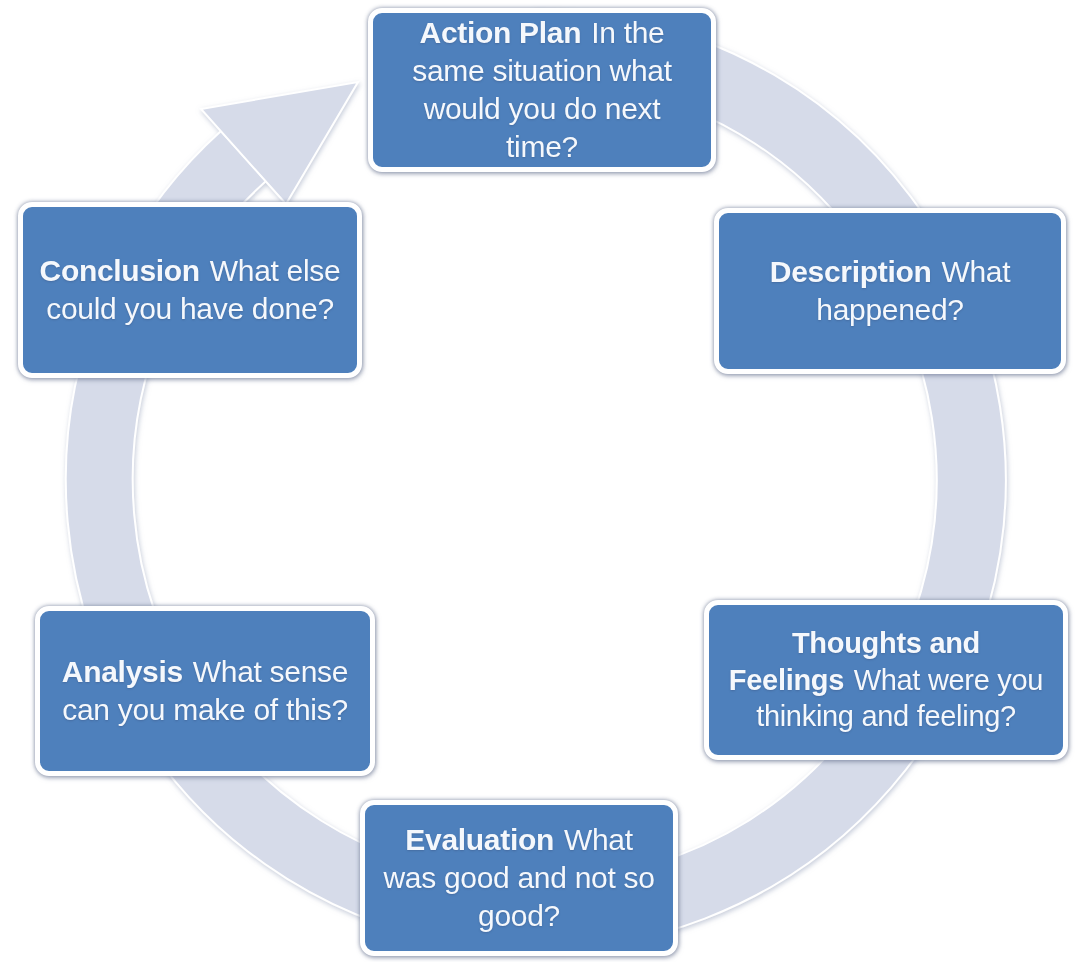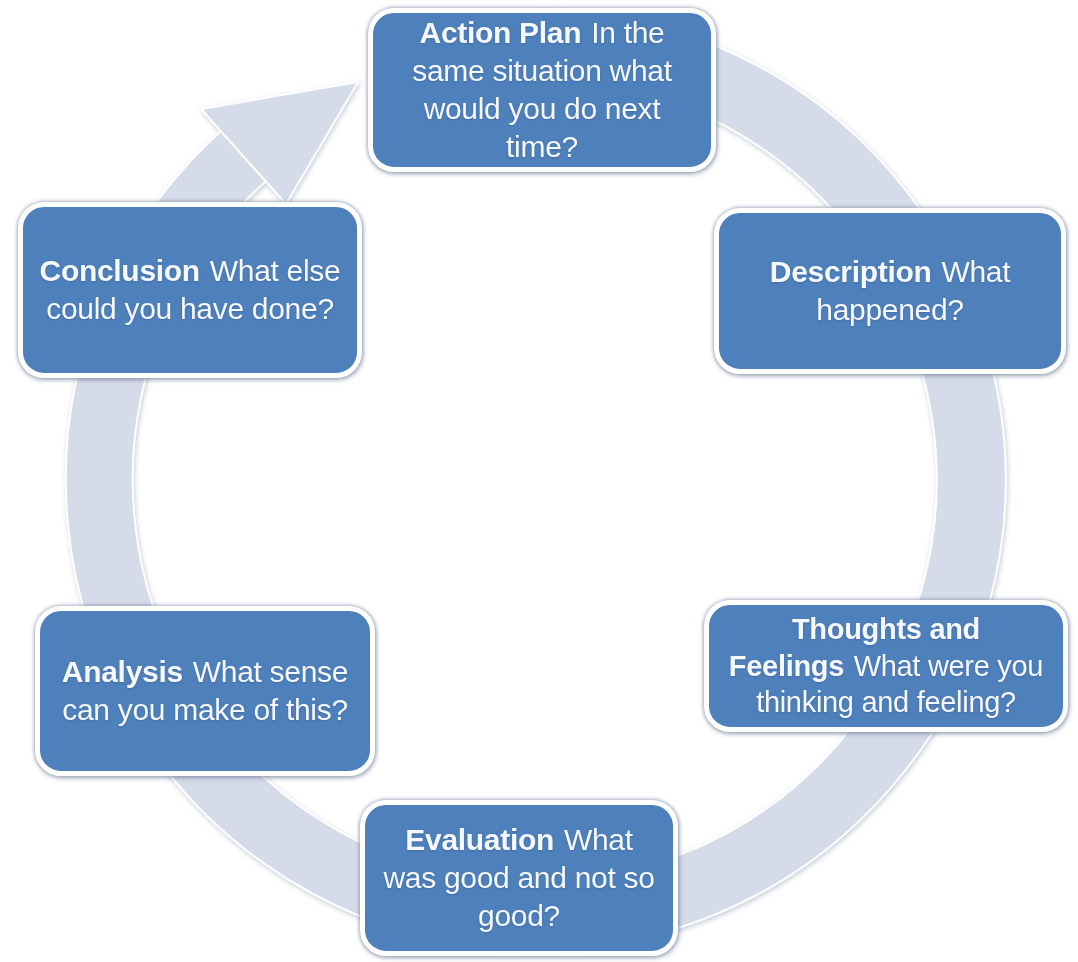--- a/index.html
+++ b/index.html
@@ -9,37 +9,37 @@
     background:var(--bg,#ffffff);
     overflow:hidden;
     font-family:"Liberation Sans","DejaVu Sans",sans-serif;
   }
   #ring-svg{position:absolute;left:0;top:0;z-index:1;}
   .cycle-step{
     position:absolute;z-index:2;
     box-sizing:border-box;
     background:var(--box-fill,#4e80bc);
     border:5px solid var(--box-border,#ffffff);
-    border-radius:26px;
+    border-radius:14px;
     box-shadow:0 0 4px rgba(125,135,160,0.85), 1px 2px 5px rgba(125,135,160,0.55);
     display:flex;align-items:center;justify-content:center;
     text-align:center;
     padding:8px 16px;
     color:var(--text,#f5f8fc);
     font-size:30px;
     line-height:1.26;
     letter-spacing:-0.3px;
     text-shadow:0 1px 2px rgba(60,85,130,0.45);
   }
   .step-title{font-weight:bold;margin-right:0.33em;}
   .step-question{font-weight:normal;}
   
   #step-action-plan      {left:368px; top:8px;   width:348px; height:164px;}
   #step-description      {left:714px; top:208px; width:352px; height:166px;justify-content:center;}
-  #step-thoughts-feelings{left:704px; top:600px; width:364px; height:132px; font-size:29px;}
+  #step-thoughts-feelings{left:704px; top:600px; width:364px; height:160px; font-size:29px;}
   #step-evaluation       {left:360px; top:800px; width:318px; height:156px;}
   #step-analysis         {left:35px;  top:606px; width:340px; height:170px;}
   #step-conclusion       {left:18px;  top:202px; width:344px; height:176px;justify-content:flex-end;}
 </style>
 </head>
 <body>
 
 <div id="canvas">
 
   <svg id="ring-svg" width="1078" height="962" viewBox="0 0 1078 962">

